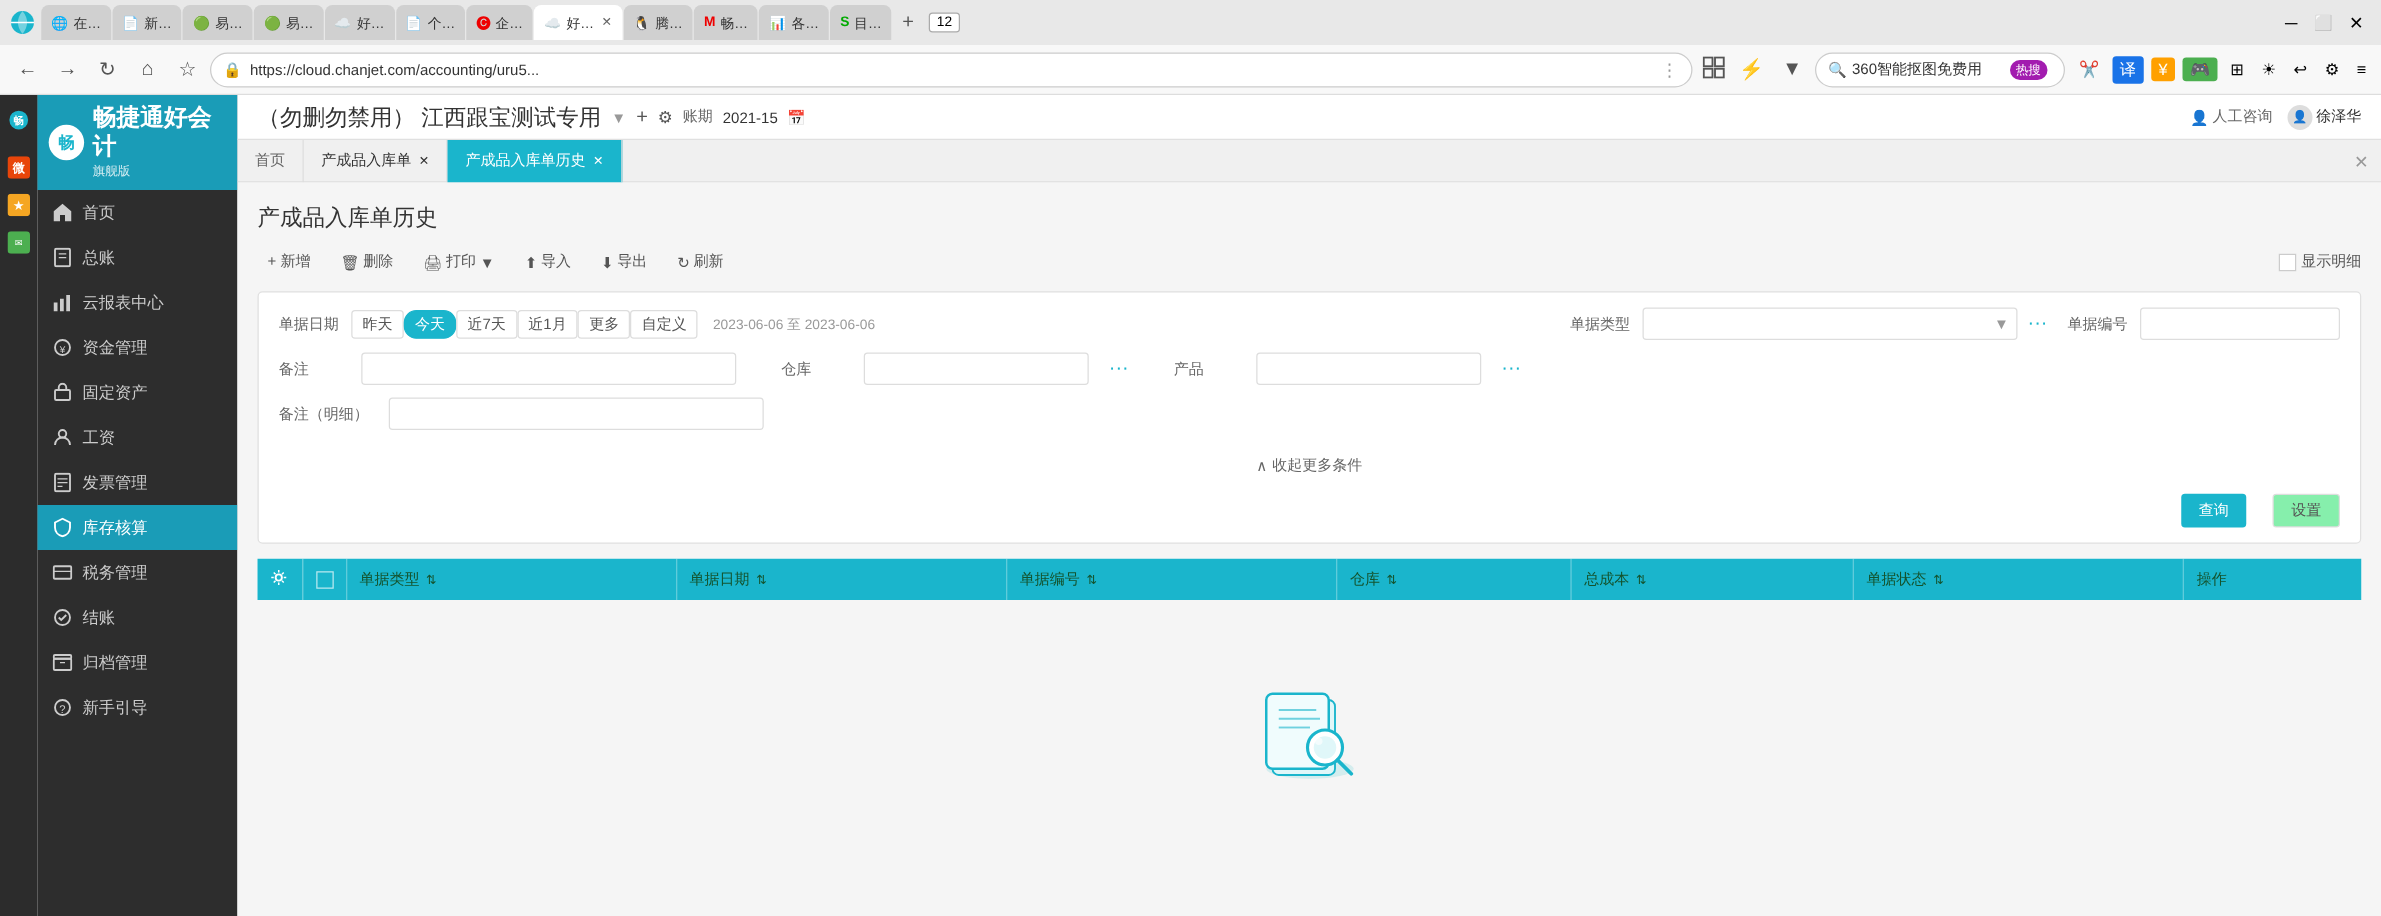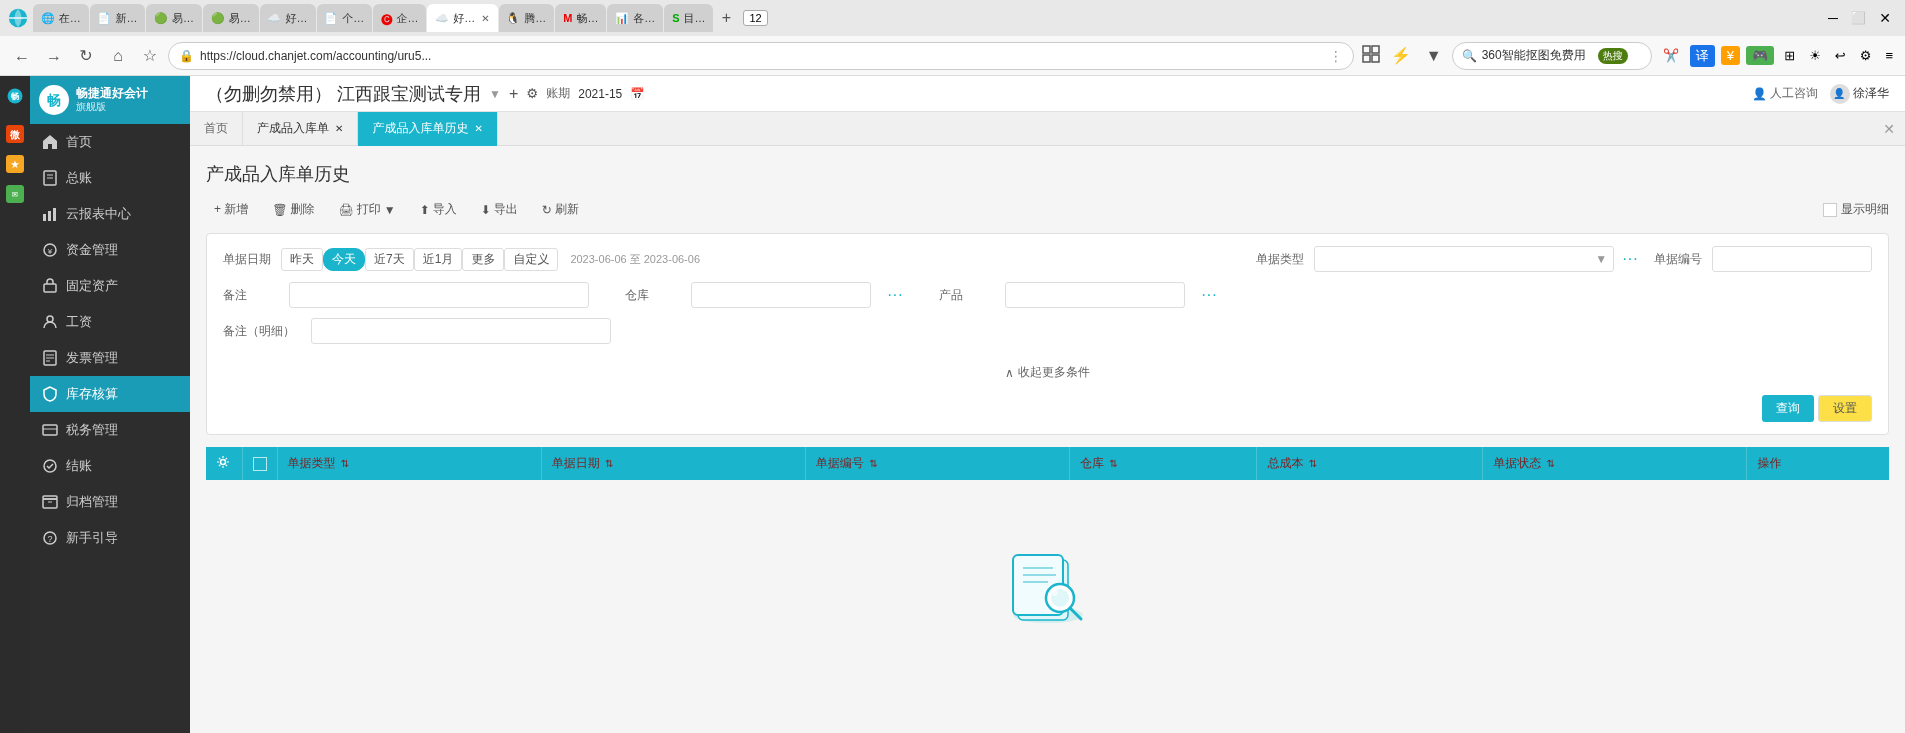--- a/index.html
+++ b/index.html
@@ -14,35 +14,35 @@
     .tab-icon { width: 14px; height: 14px; flex-shrink: 0; }
     .new-tab-btn { width: 24px; height: 24px; display: flex; align-items: center; justify-content: center; cursor: pointer; font-size: 16px; color: #555; }
     .tab-counter { background: #fff; border: 1px solid #aaa; border-radius: 3px; padding: 1px 5px; font-size: 11px; margin-left: 4px; }
     .tab-spacer { flex: 1; }
     .browser-controls { display: flex; align-items: center; background: #f8f8f8; height: 40px; padding: 0 8px; gap: 4px; border-bottom: 1px solid #ddd; }
     .nav-btn { width: 28px; height: 28px; display: flex; align-items: center; justify-content: center; cursor: pointer; color: #555; font-size: 16px; border-radius: 50%; }
     .address-bar { flex: 1; display: flex; align-items: center; background: #fff; border: 1px solid #ccc; border-radius: 20px; height: 28px; padding: 0 10px; gap: 6px; }
     .address-bar-url { flex: 1; font-size: 12px; color: #333; overflow: hidden; text-overflow: ellipsis; white-space: nowrap; }
     .search-bar { display: flex; align-items: center; background: #fff; border: 1px solid #ccc; border-radius: 16px; height: 28px; padding: 0 10px; gap: 4px; min-width: 200px; }
     .search-text { font-size: 12px; color: #333; }
-    .hot-badge { background: #4d7c0f; color: #fff; padding: 1px 5px; border-radius: 8px; font-size: 10px; margin-left: 8px; }
+    .hot-badge { background: #a21caf; color: #fff; padding: 1px 5px; border-radius: 8px; font-size: 10px; margin-left: 18px; }
     .toolbar-icons { display: flex; align-items: center; gap: 6px; margin-left: 4px; }
 
     
     .app-layout { display: flex; flex: 1; height: calc(733px - 76px); overflow: hidden; }
 
     
     .icon-rail { width: 30px; background: #2c2c2c; display: flex; flex-direction: column; align-items: center; padding-top: 8px; gap: 6px; }
     .rail-icon { width: 24px; height: 24px; display: flex; align-items: center; justify-content: center; cursor: pointer; border-radius: 4px; }
     .rail-icon svg { width: 18px; height: 18px; }
 
     
     .sidebar { width: 160px; background: #2d2d2d; color: #ccc; display: flex; flex-direction: column; }
     .sidebar-header { background: #1a9cb7; padding: 8px; display: flex; align-items: center; gap: 6px; }
-    .sidebar-logo { font-size: 12px; color: #fff; font-weight: bold; line-height: 1.2; }
+    .sidebar-logo { font-size: 19px; color: #fff; font-weight: bold; line-height: 1.2; }
     .sidebar-logo-sub { font-size: 10px; color: rgba(255,255,255,0.8); }
     .sidebar-item { display: flex; align-items: center; gap: 8px; padding: 9px 12px; cursor: pointer; color: #ccc; font-size: 13px; }
     .sidebar-item.active { background: #1a9cb7; color: #fff; }
     .sidebar-item-icon { width: 16px; height: 16px; flex-shrink: 0; }
 
     
     .main-content { flex: 1; background: #f5f5f5; display: flex; flex-direction: column; overflow: hidden; }
 
     
     .top-bar { background: #fff; padding: 6px 16px; display: flex; align-items: center; gap: 8px; border-bottom: 1px solid #e0e0e0; height: 36px; }
@@ -77,27 +77,27 @@
     .filter-section { background: #fff; border: 1px solid #e0e0e0; border-radius: 4px; padding: 12px 16px; margin-bottom: 12px; }
     .filter-row { display: flex; align-items: center; gap: 16px; margin-bottom: 10px; }
     .filter-label { color: #666; font-size: 12px; white-space: nowrap; min-width: 50px; }
     .date-btns { display: flex; align-items: center; gap: 0; }
     .date-btn { padding: 2px 8px; border: 1px solid #ddd; background: #fff; border-radius: 3px; font-size: 12px; cursor: pointer; color: #555; }
     .date-btn.active { background: #1ab5cc; color: #fff; border-color: #1ab5cc; border-radius: 10px; }
     .date-range { color: #999; font-size: 11px; margin-left: 4px; }
     .filter-input { flex: 1; height: 26px; border: 1px solid #ddd; border-radius: 3px; padding: 0 8px; font-size: 12px; max-width: 300px; }
     .filter-dots { color: #1ab5cc; cursor: pointer; font-size: 16px; }
     .search-btn { background: #1ab5cc; color: #fff; border: none; padding: 4px 14px; border-radius: 3px; cursor: pointer; font-size: 12px; }
-    .settings-btn { background: #fde047; color: #555; border: 1px solid #ddd; padding: 4px 14px; border-radius: 3px; cursor: pointer; font-size: 12px; }
+    .settings-btn { background: #86efac; color: #555; border: 1px solid #ddd; padding: 4px 14px; border-radius: 3px; cursor: pointer; font-size: 12px; }
     .collapse-btn { display: flex; align-items: center; justify-content: center; gap: 4px; color: #666; font-size: 12px; cursor: pointer; padding: 4px 0; }
     .collapse-btn-row { display: flex; justify-content: center; padding: 6px; }
 
     
     .data-table { width: 100%; border-collapse: collapse; background: #fff; }
-    .table-header { background: #1ab5cc; color: #7f1d1d; }
+    .table-header { background: #1ab5cc; color: #14532d; }
     .table-header th { padding: 8px 10px; font-size: 12px; font-weight: normal; text-align: left; white-space: nowrap; border-right: 1px solid rgba(255,255,255,0.2); }
     .table-header th:last-child { border-right: none; }
     .sort-icon { font-size: 10px; margin-left: 2px; }
     .th-checkbox { width: 30px; text-align: center; }
     .th-settings { width: 36px; text-align: center; }
     .th-ops { text-align: right; }
     .empty-area { display: flex; flex-direction: column; align-items: center; justify-content: center; padding: 60px 0; }
   </style>
 </head>
 <body>
@@ -472,21 +472,21 @@
             <input type="text" class="filter-input" style="">
           </div>
 
           <div class="collapse-btn-row">
             <div class="collapse-btn">
               <span>∧</span>
               <span>收起更多条件</span>
             </div>
           </div>
 
-          <div style="display:flex;justify-content:flex-end;gap:4px;margin-top:4px;">
+          <div style="display:flex;justify-content:flex-end;gap:21px;margin-top:4px;">
             <button class="search-btn">查询</button>
             <button class="settings-btn">设置</button>
           </div>
         </div>
 
         <div>
           <table class="data-table">
             <thead class="table-header">
               <tr>
                 <th class="th-settings">

